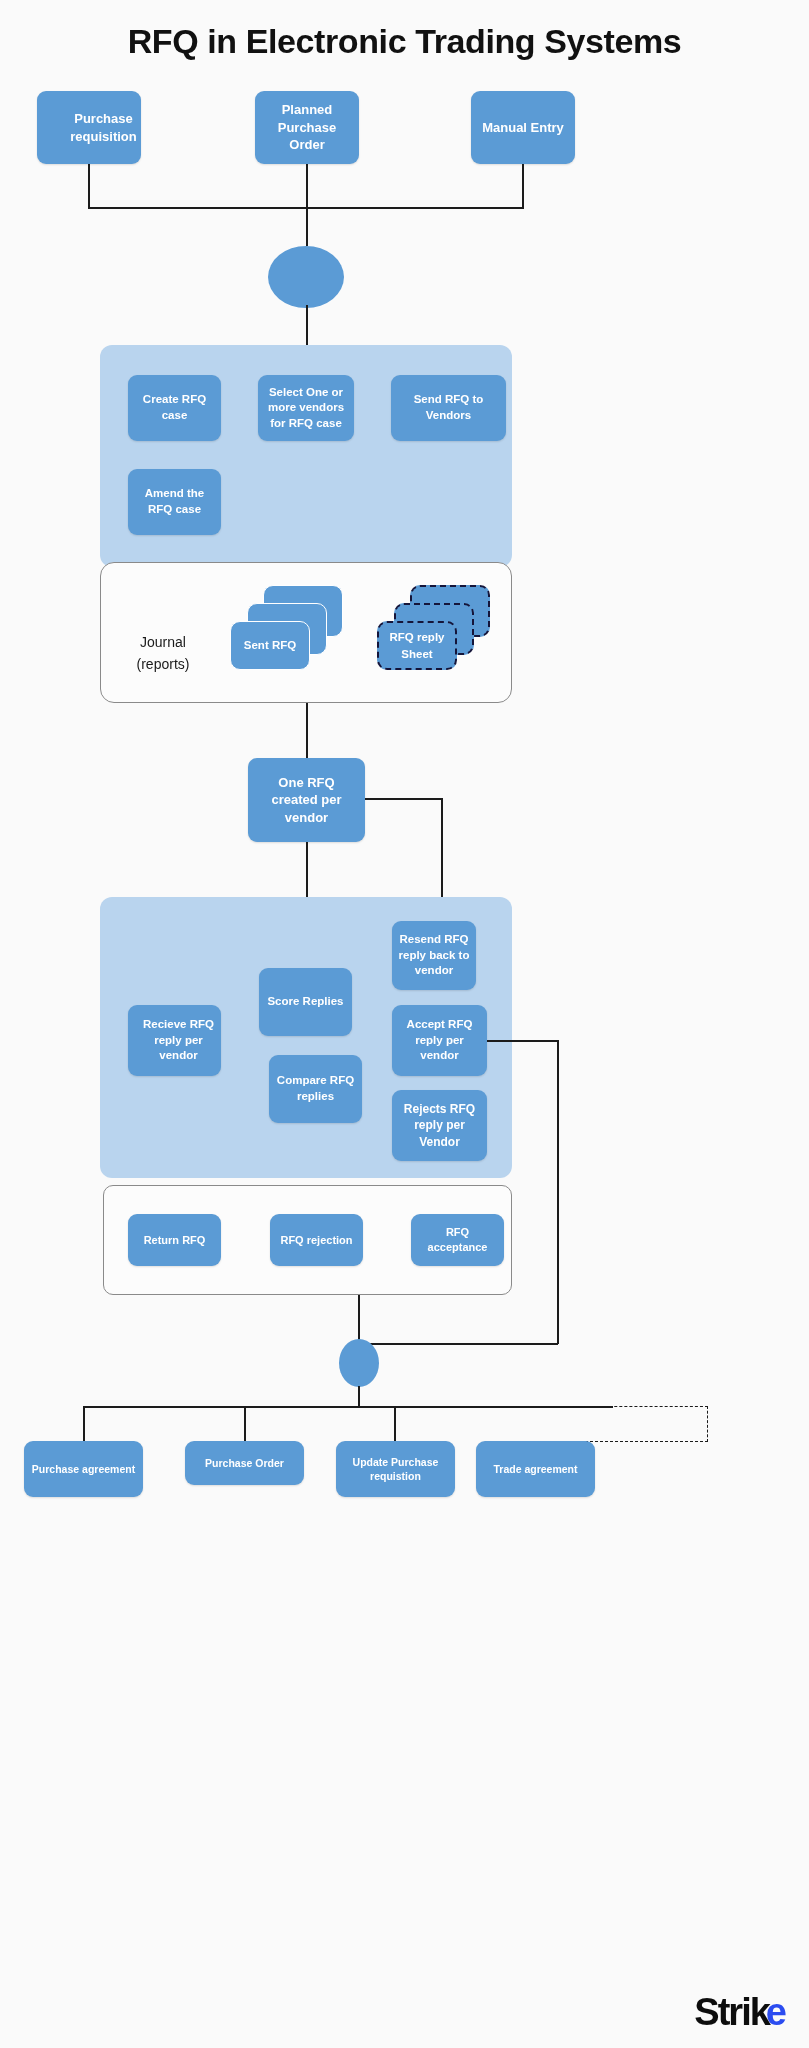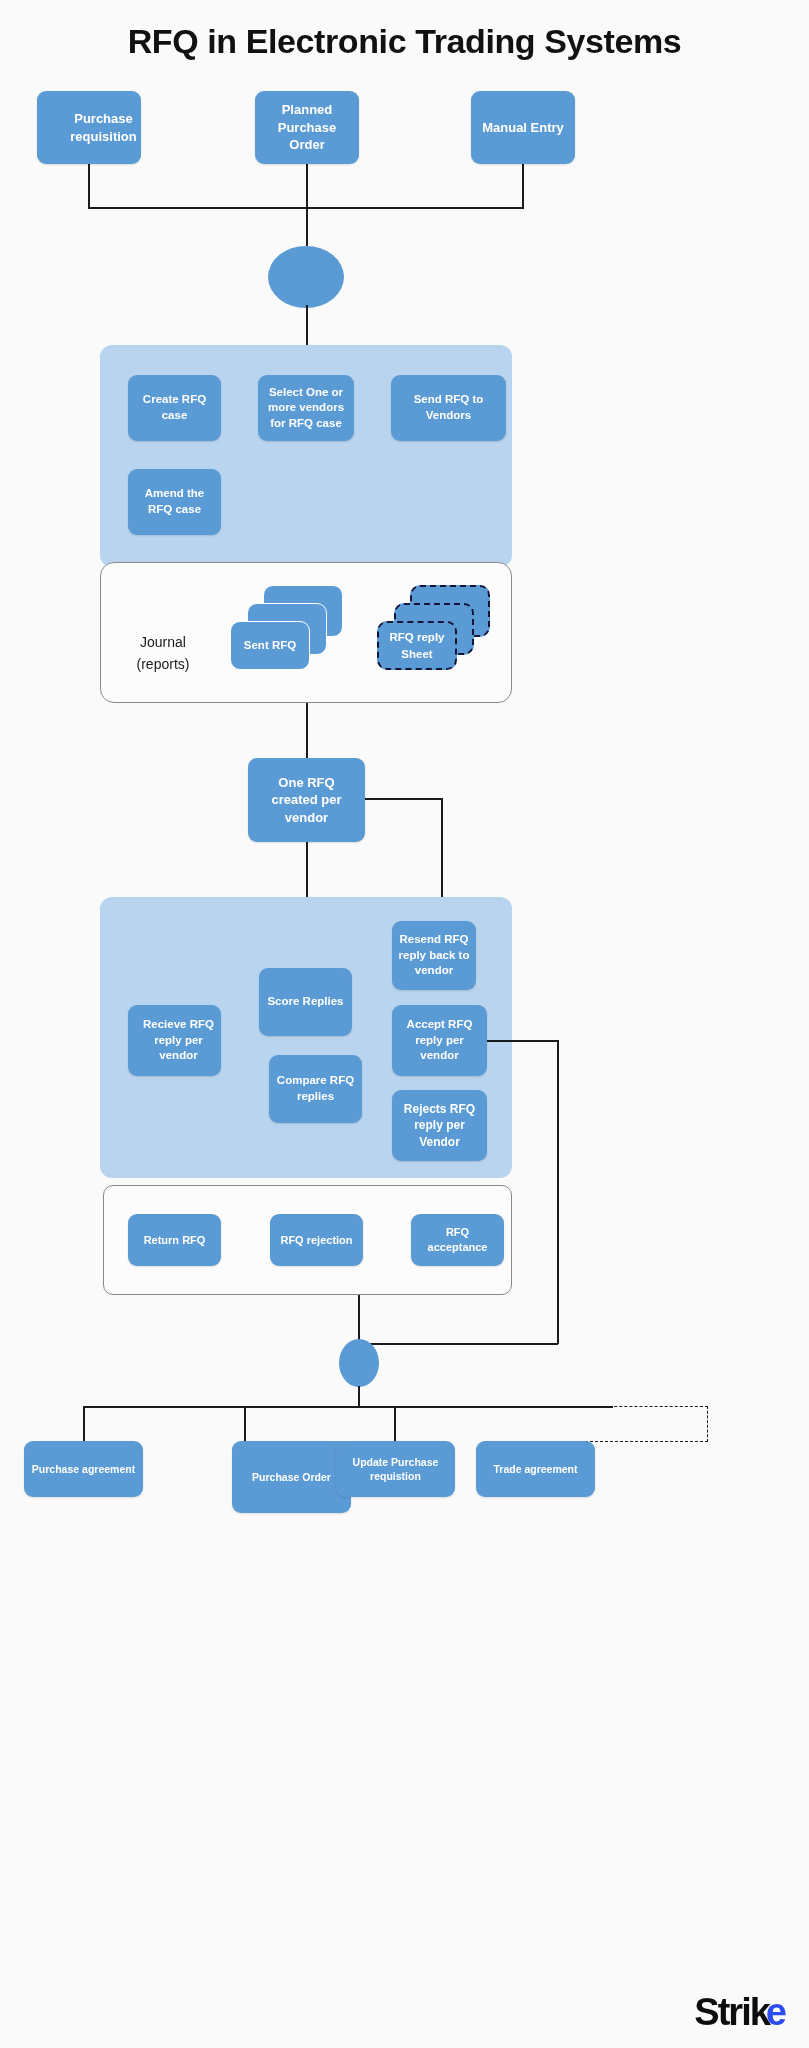--- a/index.html
+++ b/index.html
@@ -254,21 +254,21 @@
 
   <div class="ln v" style="left:83px; top:1406px; height:36px;"></div>
   <div class="ln v" style="left:244px; top:1406px; height:36px;"></div>
   <div class="ln v" style="left:394px; top:1406px; height:36px;"></div>
   <div class="ln-dash-v" style="left:707px; top:1406px; height:36px;"></div>
   <div class="ln-dash-h" style="left:535px; top:1441px; width:173px;"></div>
 
   <div class="node" style="left:24px; top:1441px; width:119px; height:56px; font-size:10.5px;">
     <span>Purchase agreement</span>
   </div>
-  <div class="node" style="left:185px; top:1441px; width:119px; height:72px; font-size:10.5px;margin-left:47px;">
+  <div class="node" style="left:185px; top:1441px; width:119px; height:44px; font-size:10.5px;">
     <span>Purchase Order</span>
   </div>
   <div class="node" style="left:336px; top:1441px; width:119px; height:56px; font-size:10.5px;">
     <span>Update Purchase requistion</span>
   </div>
   <div class="node" style="left:476px; top:1441px; width:119px; height:56px; font-size:10.5px;">
     <span>Trade agreement</span>
   </div>
 
   <div class="brand">

